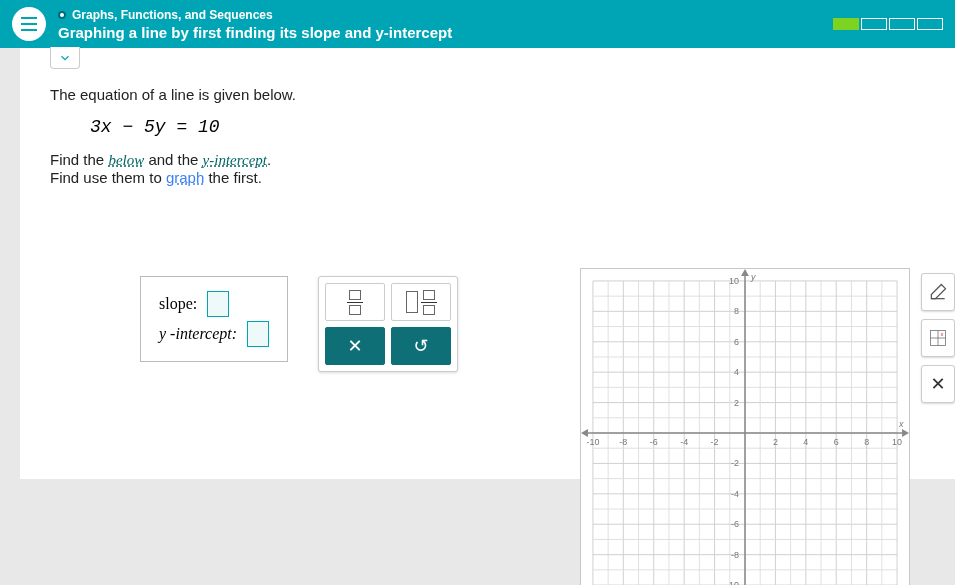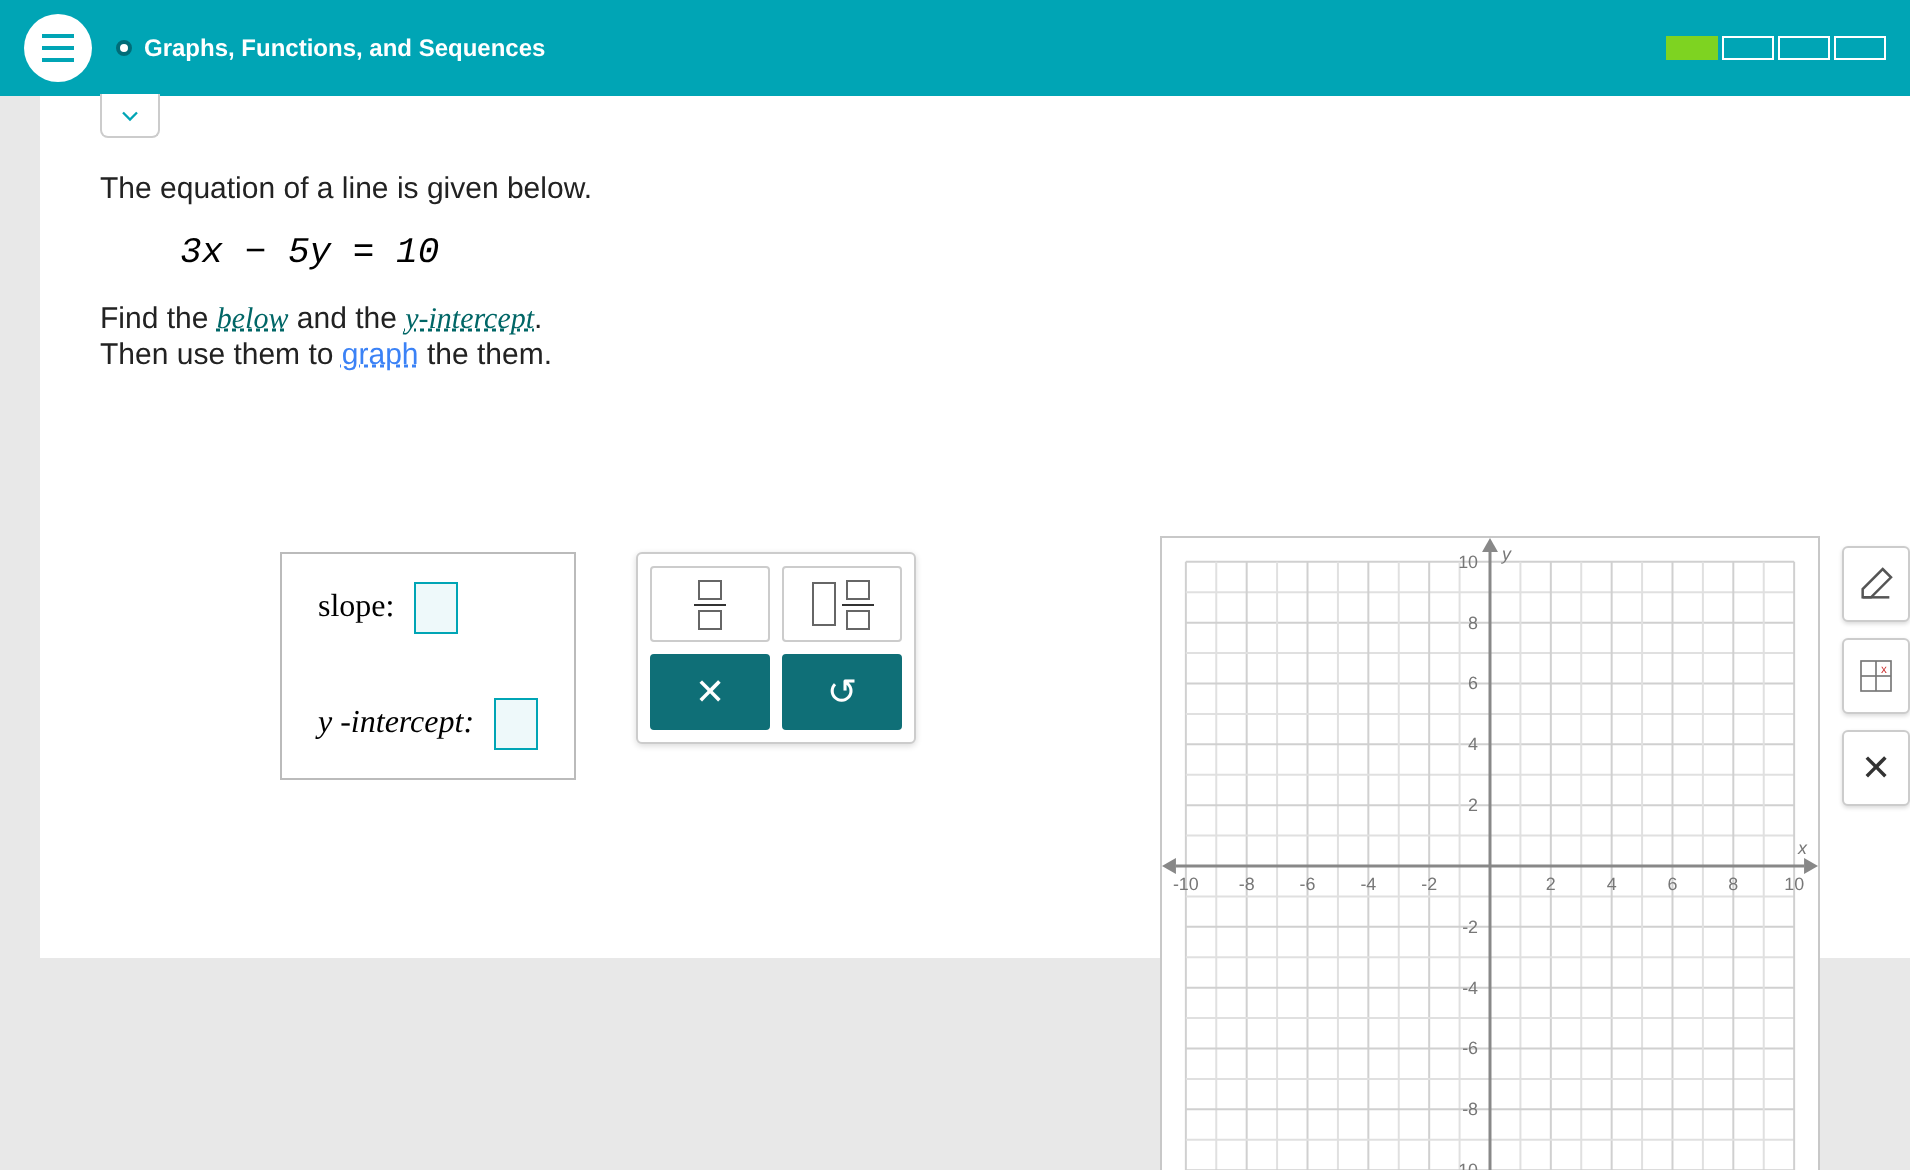--- a/index.html
+++ b/index.html
@@ -74,21 +74,21 @@
   gap:30px;
   margin-top:90px;
   margin-left:100px;
 }
 
 .answer-box {
   border:1px solid #bbb;
   padding:14px 18px;
   display:flex;
   flex-direction:column;
-  gap:32px;
+  gap:4px;
   font-family:"Times New Roman",serif;
   font-size:16px;
 }
 .answer-row { display:flex; align-items:center; gap:10px; }
 .ans-field {
   width:22px; height:26px;
   border:1px solid #00a5b5;
   background:#eef9fa;
   cursor:text;
 }
@@ -164,20 +164,21 @@
   <div class="hamburger">
     <span></span>
       <span></span>
       <span></span>
   </div>
   <div class="header-text">
     <div class="breadcrumb">
       <span class="dot"></span>
       <span>Graphs, Functions, and Sequences</span>
     </div>
+    <div class="title">Graphing a line by first finding its slope and y-intercept</div>
   </div>
   <div class="progress">
     <div class="pbox green"></div>
     <div class="pbox"></div>
     <div class="pbox"></div>
     <div class="pbox"></div>
   </div>
 </div>
 
 <div class="content-wrap">
@@ -186,21 +187,21 @@
         <polyline points="6 9 12 15 18 9"></polyline>
       </svg>
   </div>
 
   <div class="problem-text">The equation of a line is given below.</div>
   <div class="equation">3x − 5y = 10</div>
   <div class="instr">
     <span>Find the </span><a class="term" href="#">below</a><span> and the </span><a class="term" href="#">y-intercept</a><span>.</span>
   </div>
   <div class="instr">
-    <span>Then use them to </span><a class="termr" href="#">graph</a><span> the them.</span>
+    <span>Find use them to </span><a class="termr" href="#">graph</a><span> the first.</span>
   </div>
 
   <div class="work-area">
     <div class="answer-box">
       <div class="answer-row">
         <span>slope:</span>
         <div class="ans-field"></div>
       </div>
       <div class="answer-row">
         <span style="font-style:italic;">y -intercept:</span>

